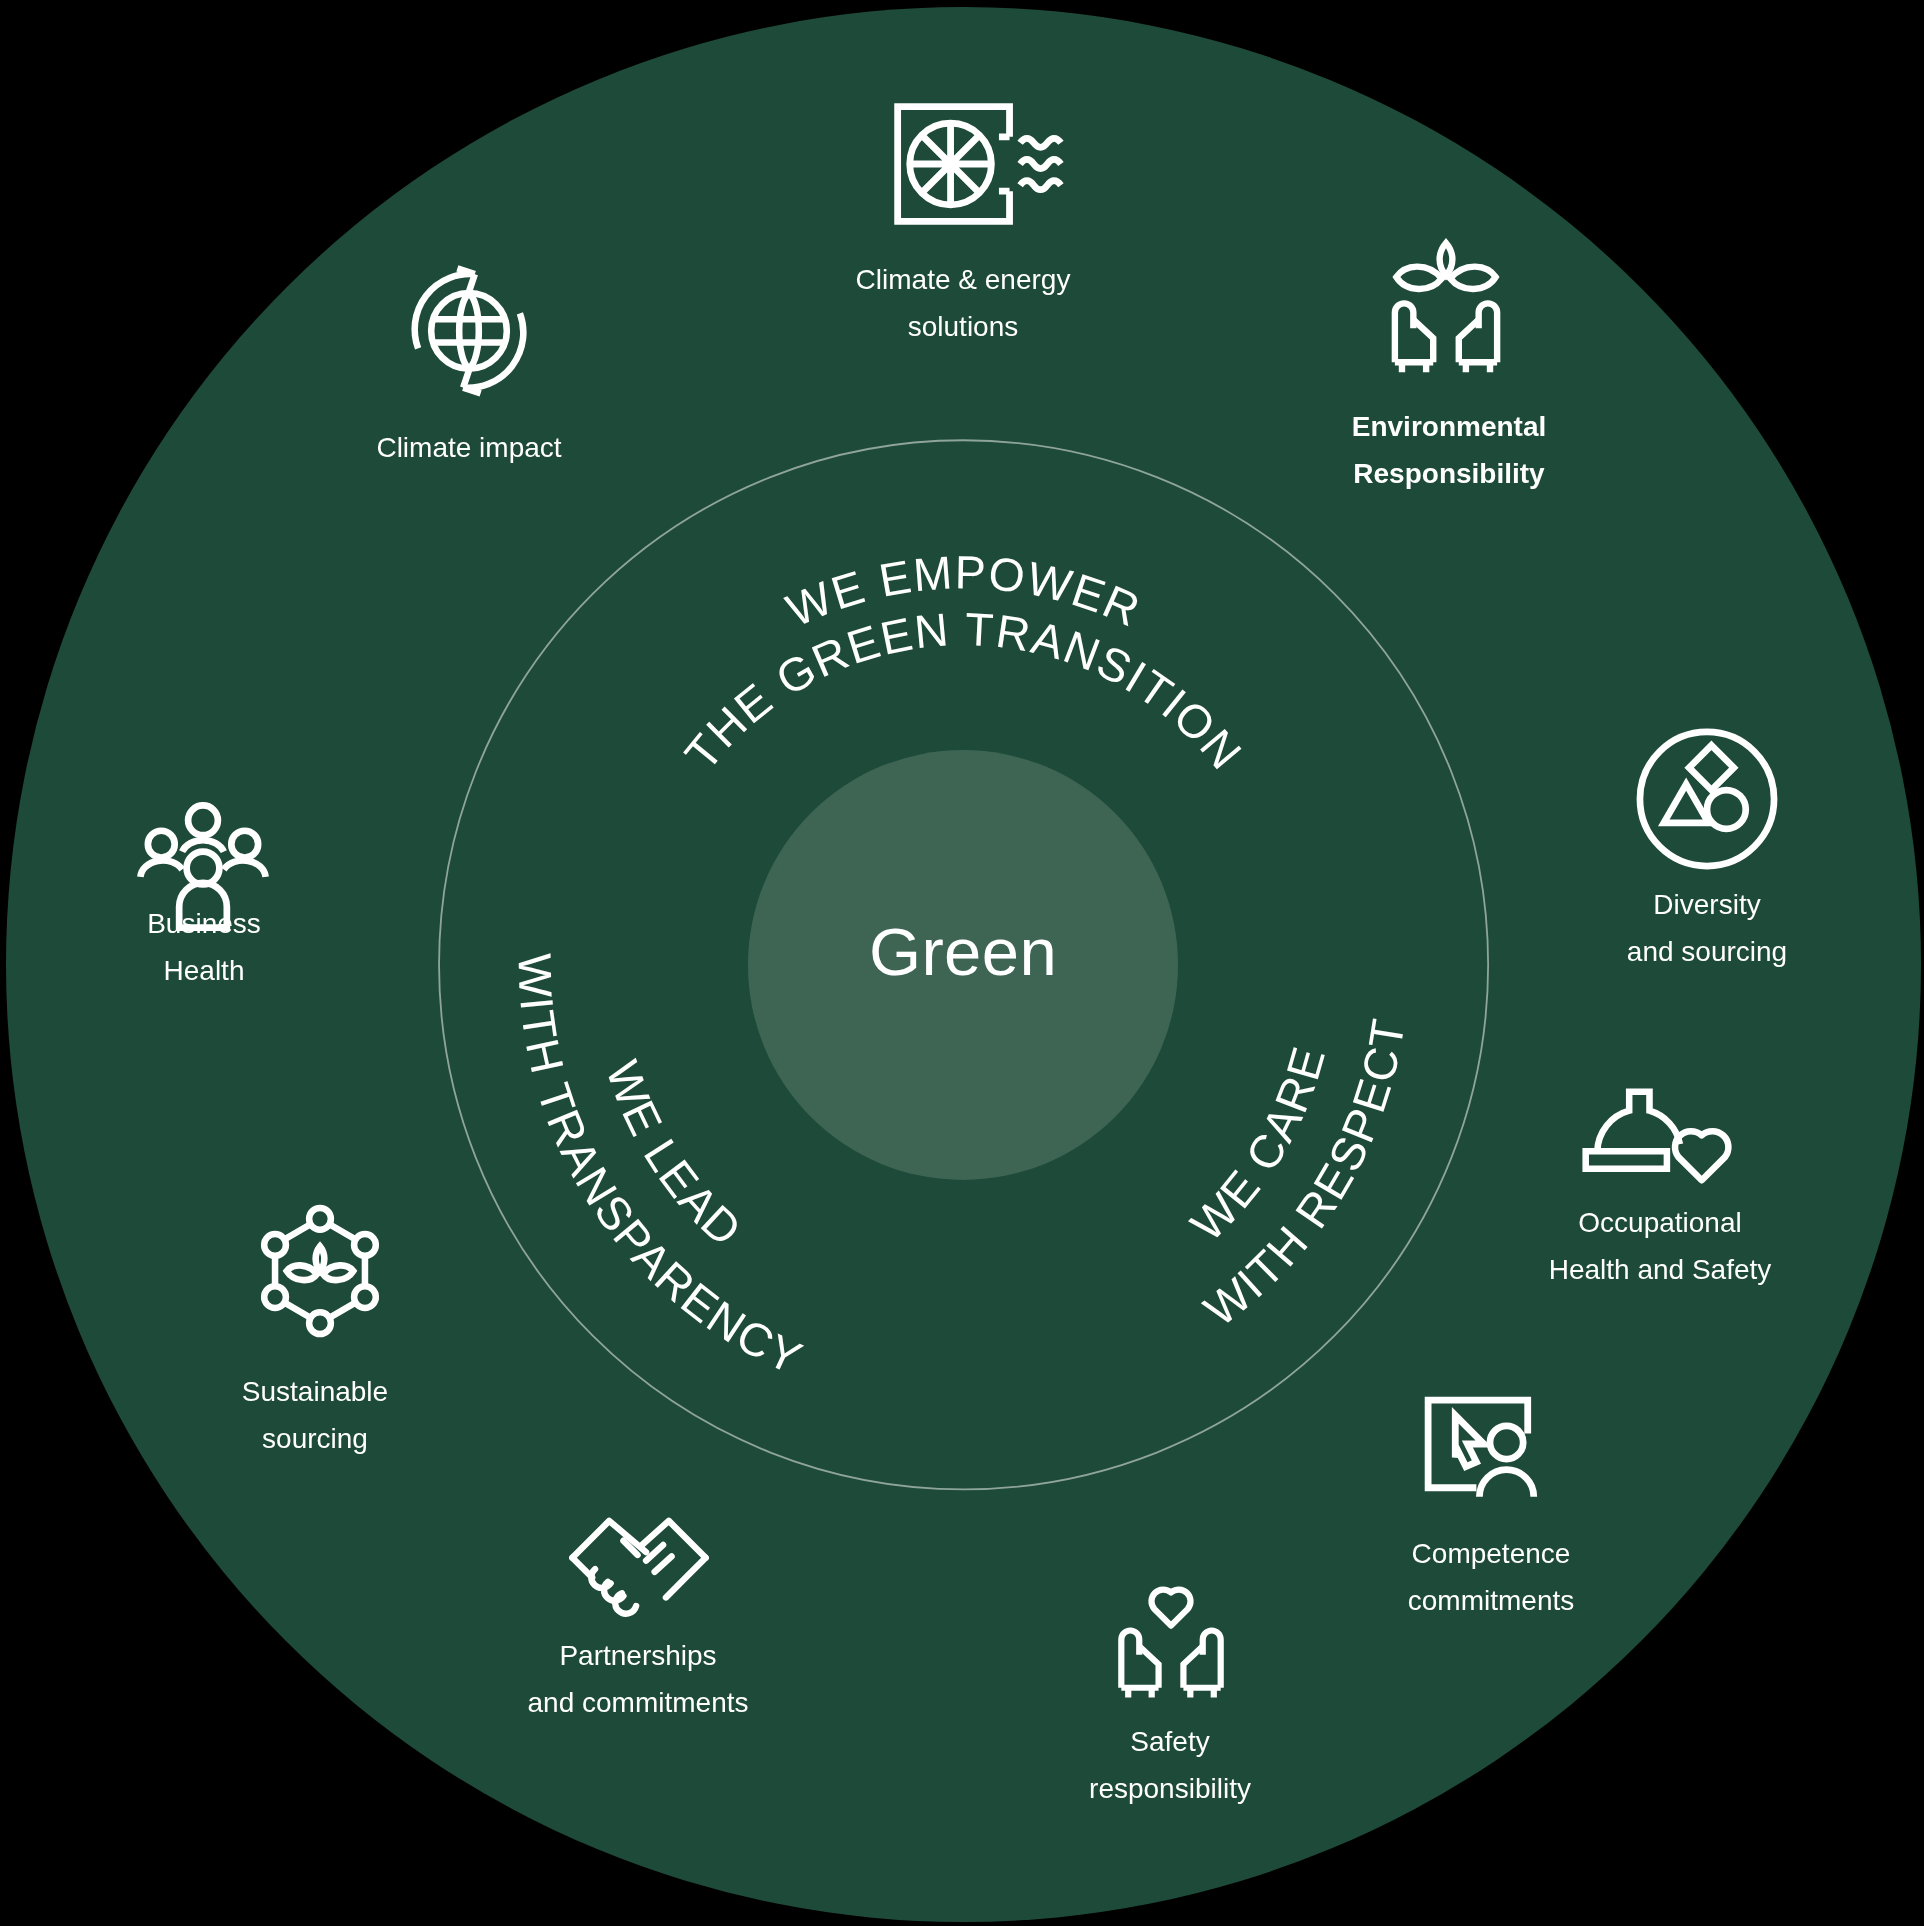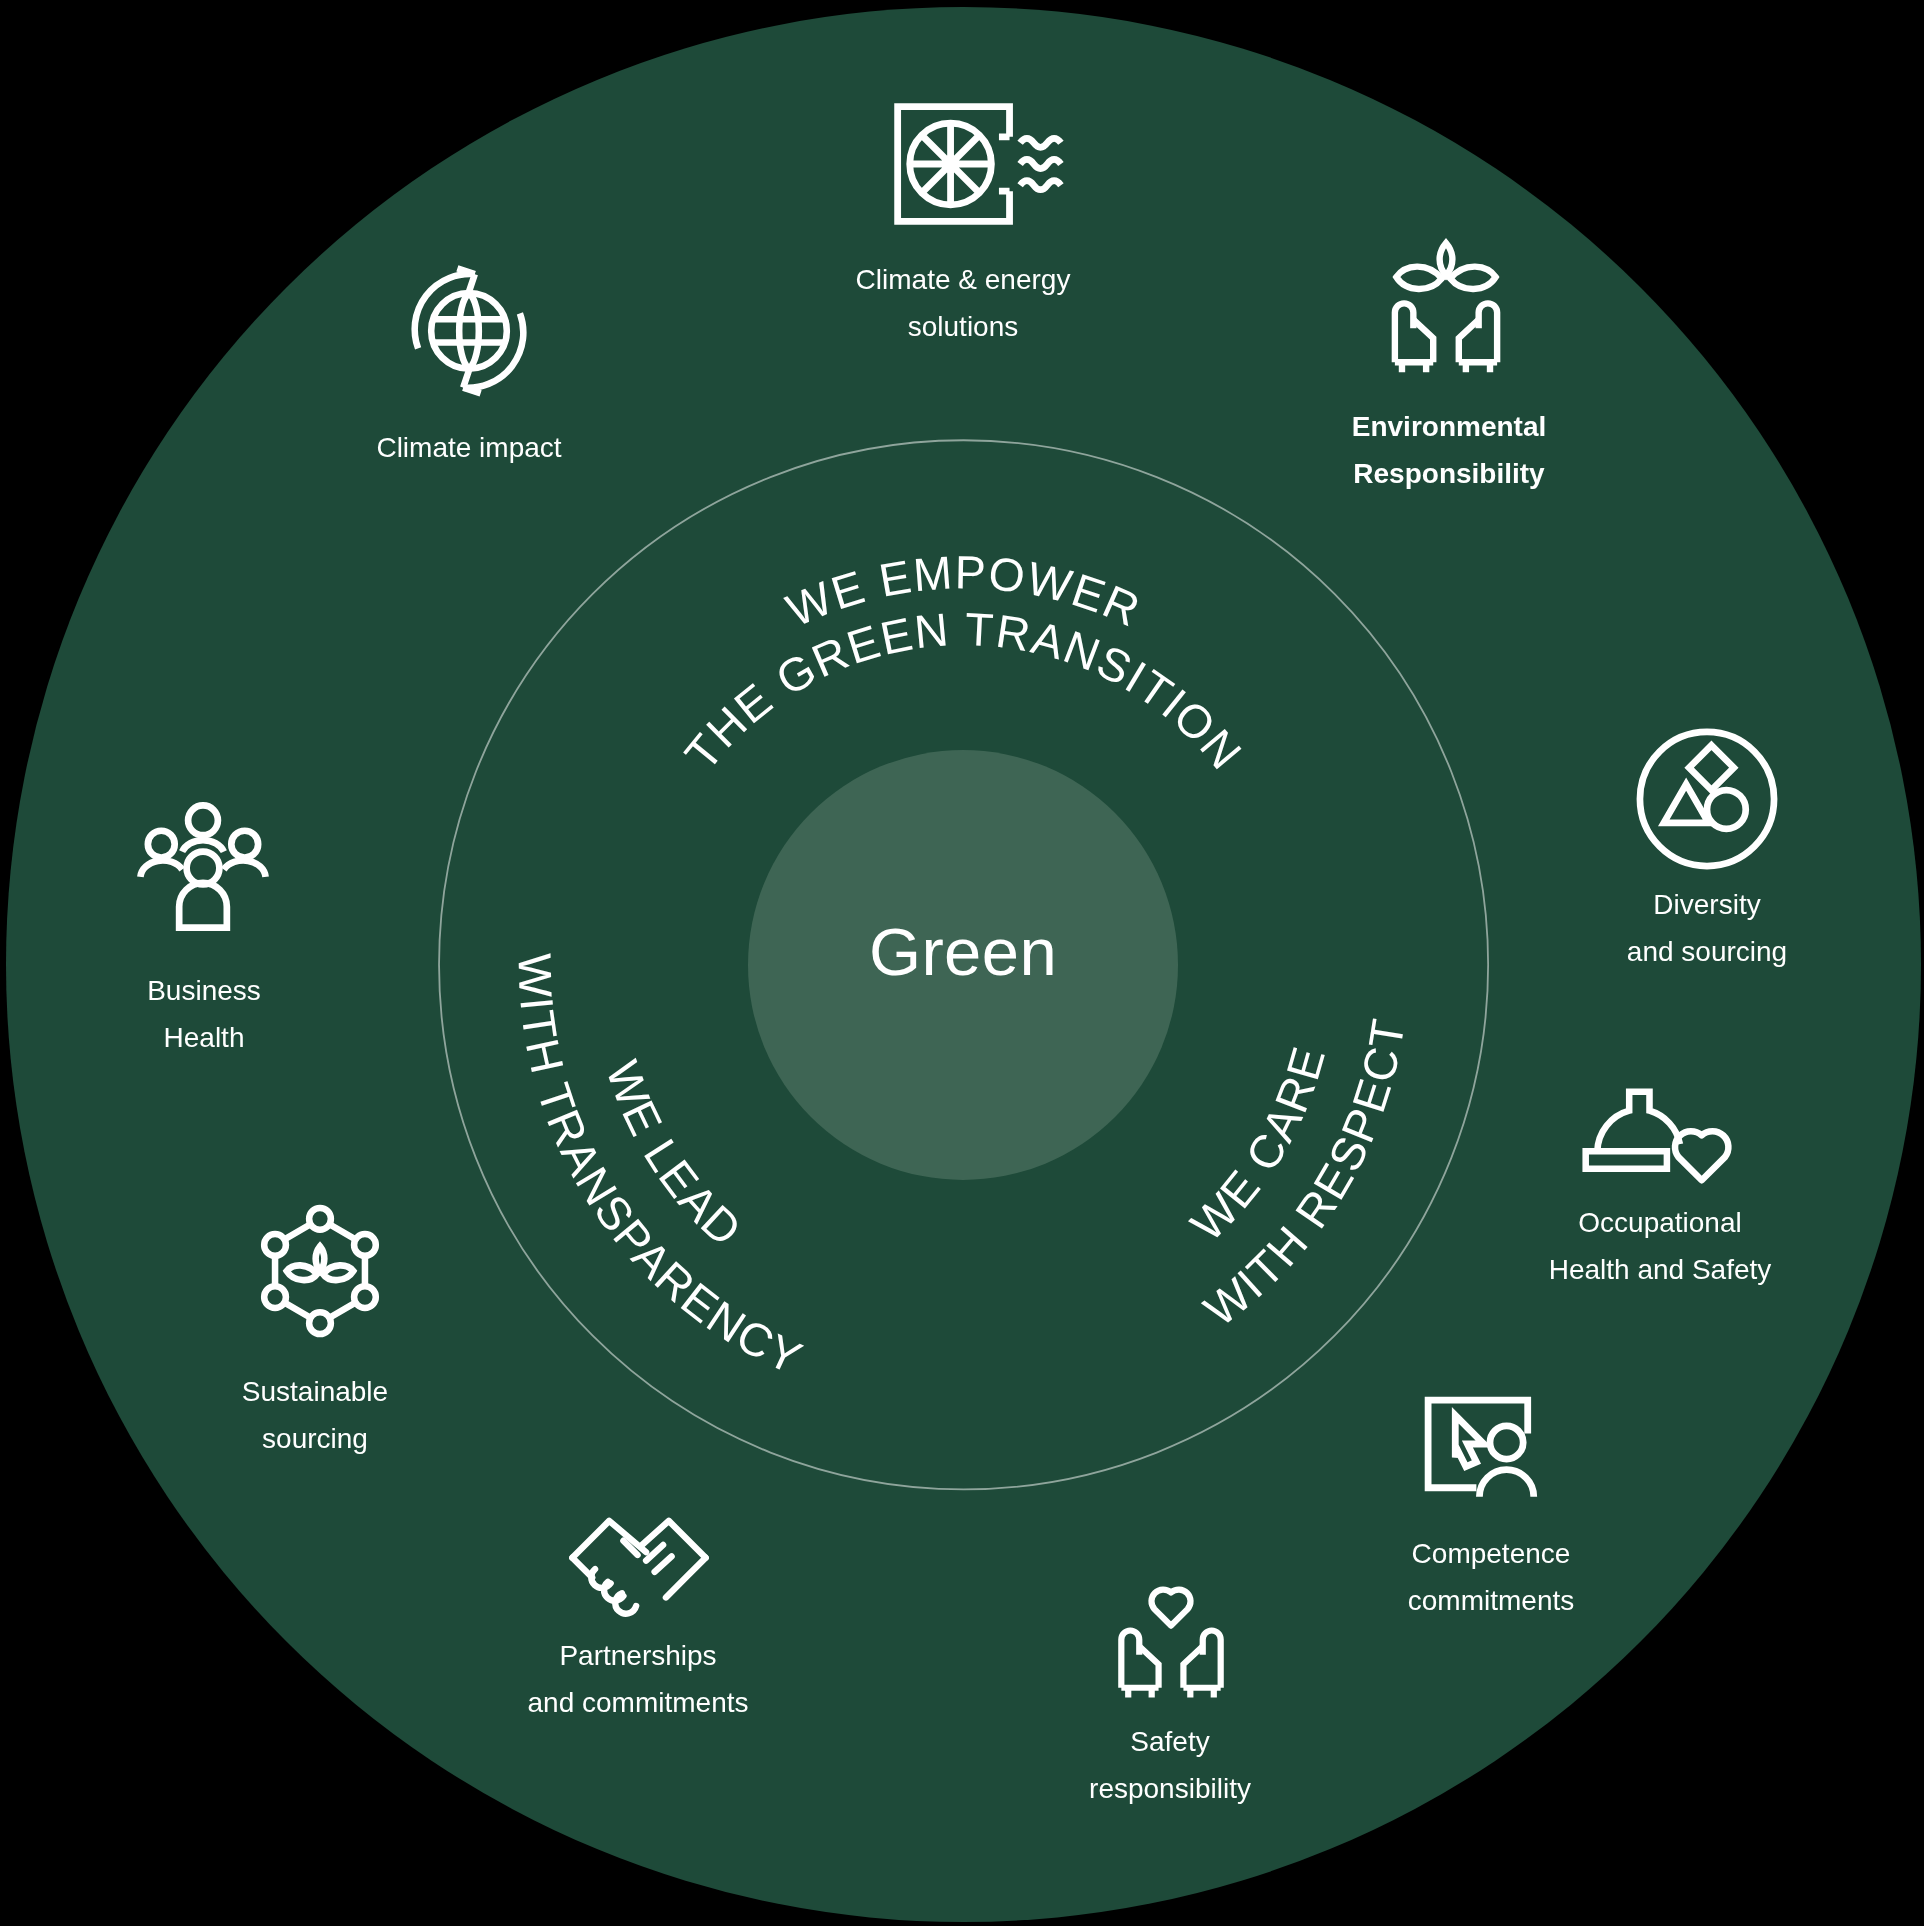--- a/index.html
+++ b/index.html
@@ -216,21 +216,21 @@
     <circle class="stroke" cx="22" cy="36" r="9"></circle>
     <path class="stroke" d="M8,58 a15,12 0 0 1 28,-5"></path>
     <circle class="stroke" cx="78" cy="36" r="9"></circle>
     <path class="stroke" d="M92,58 a15,12 0 0 0 -28,-5"></path>
     <circle class="stroke" cx="50" cy="20" r="10"></circle>
     <path class="stroke" d="M36,41 a15,12 0 0 1 28,0"></path>
     <circle class="stroke" cx="50" cy="52" r="11"></circle>
     <path class="stroke" d="M34,92 V78 a16,16 0 0 1 32,0 V92 Z"></path>
   </svg>
 </div>
-<div class="item-label" style="left:204px;top:967px;">
+<div class="item-label" style="left:204px;top:900px;">
   <div>Business</div>
   <div>Health</div>
 </div>
 
 <div class="icon-wrap" style="left:469px;top:328px;width:160px;">
   <svg viewBox="0 0 110 100">
     <circle class="stroke" cx="55" cy="52" r="26"></circle>
     <path class="stroke" d="M55,26 C64,33 64,71 55,78 C46,71 46,33 55,26"></path>
     <path class="stroke" d="M31,44 H79 M31,60 H79"></path>
     <path class="stroke" d="M20,64 A38,38 0 0 1 59,13"></path>

